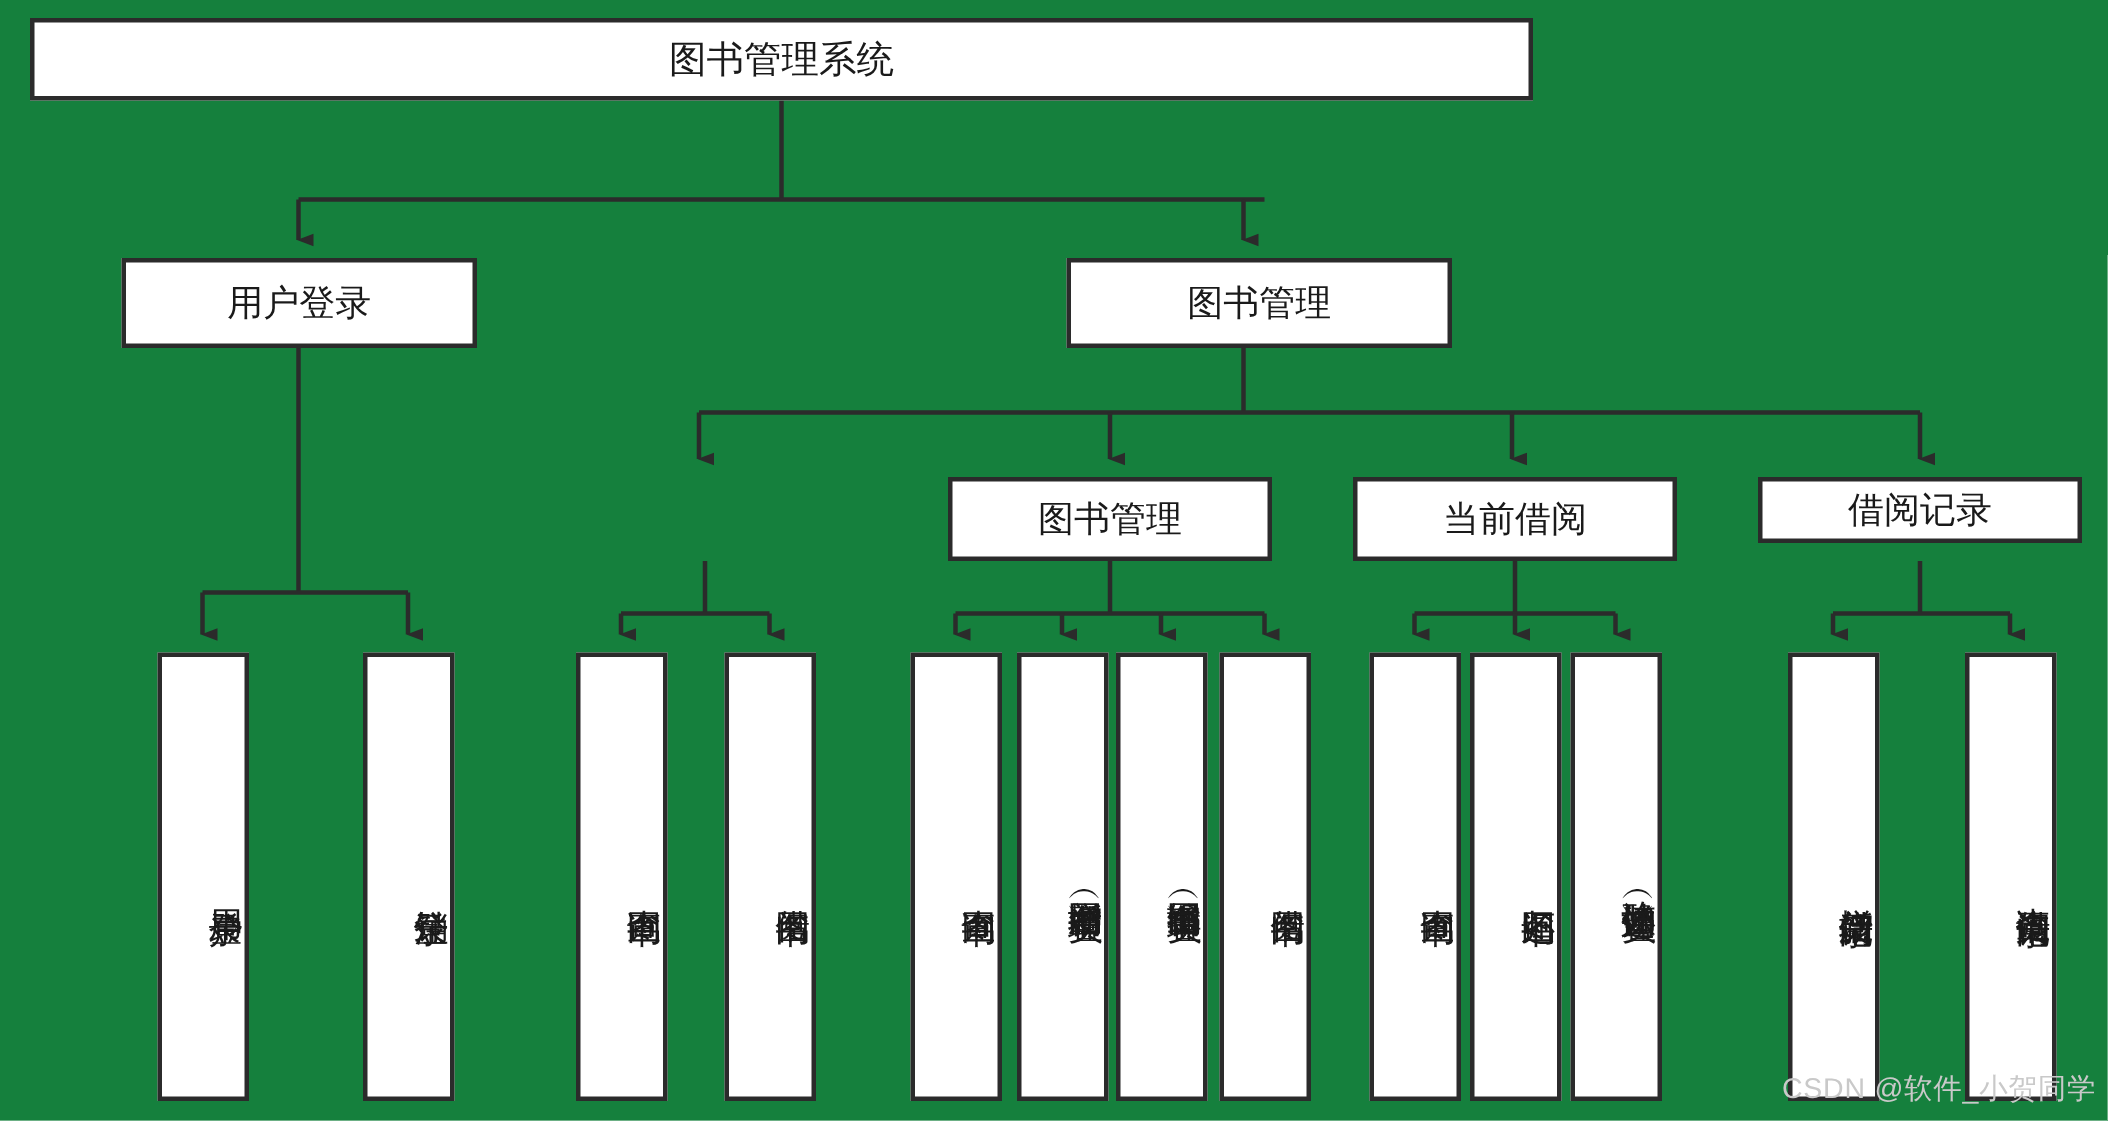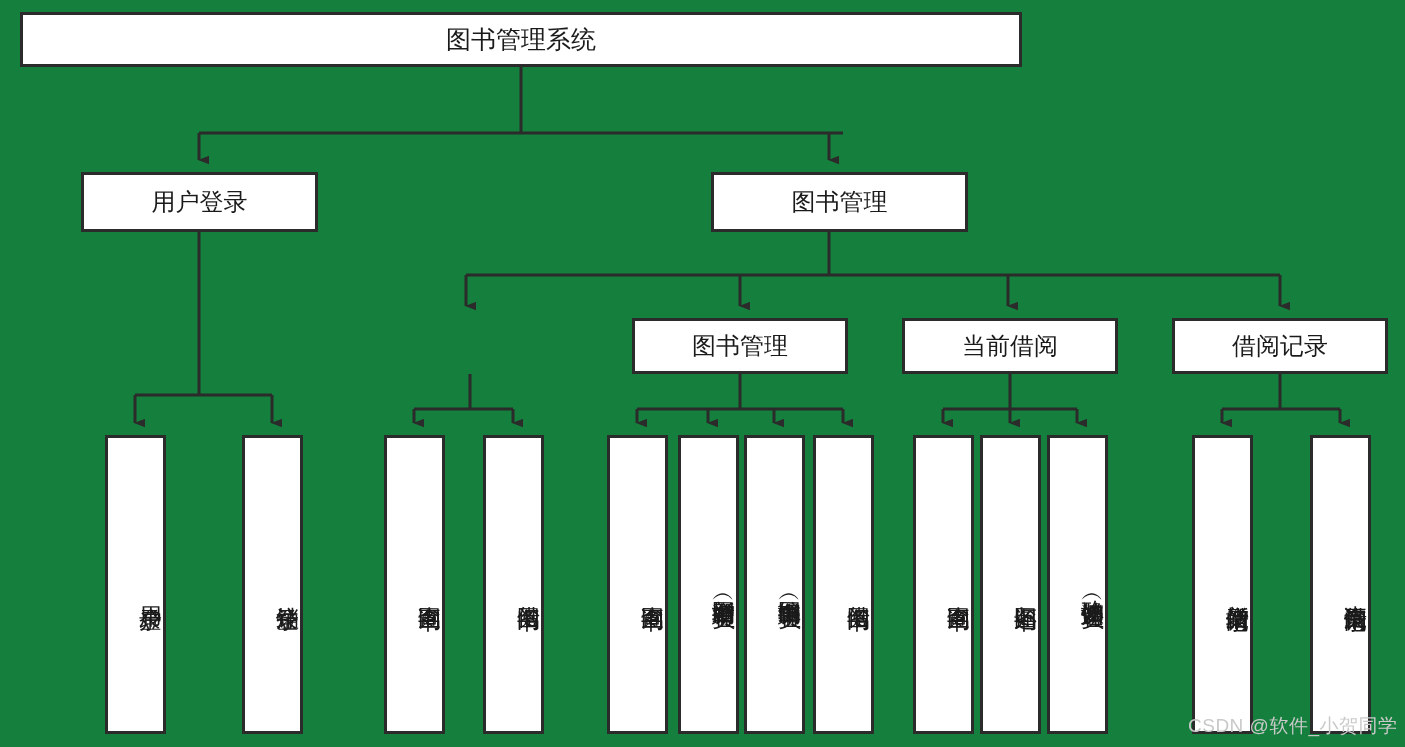--- a/index.html
+++ b/index.html
@@ -141,21 +141,21 @@
   <div class="node branch" style="left:711px; top:172px; width:257px; height:60px;">
     <span class="label">图书管理</span>
   </div>
 
   <div class="node branch" style="left:632px; top:318px; width:216px; height:56px;">
     <span class="label">图书管理</span>
   </div>
   <div class="node branch" style="left:902px; top:318px; width:216px; height:56px;">
     <span class="label">当前借阅</span>
   </div>
-  <div class="node branch" style="left:1172px; top:318px; width:216px; height:56px;">
+  <div class="node branch" style="left:1172px; top:318px; width:216px; height:44px;">
     <span class="label">借阅记录</span>
   </div>
 
   <div class="node leaf" style="left:105px; top:435px; width:61px; height:299px;">
     <span class="label">用户登录</span>
   </div>
   <div class="node leaf" style="left:242px; top:435px; width:61px; height:299px;">
     <span class="label">注销登录</span>
   </div>
 

